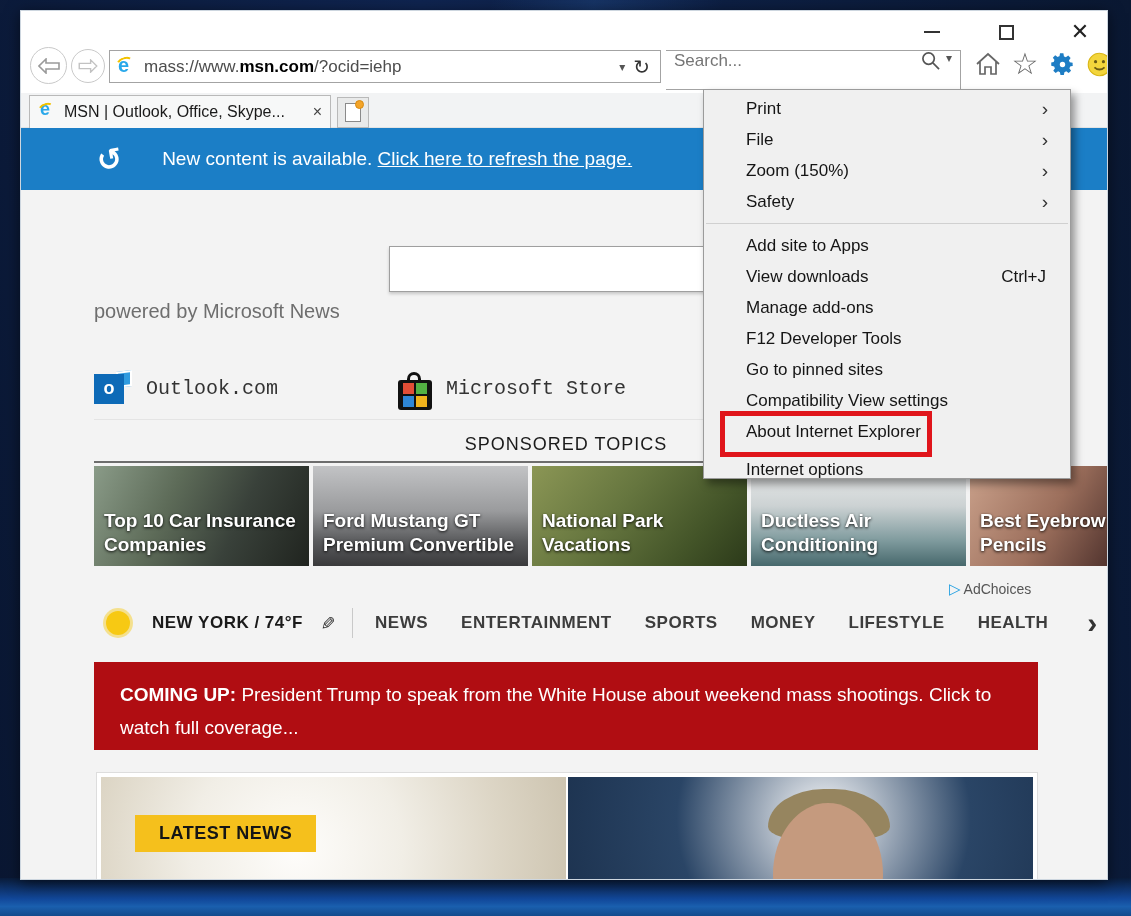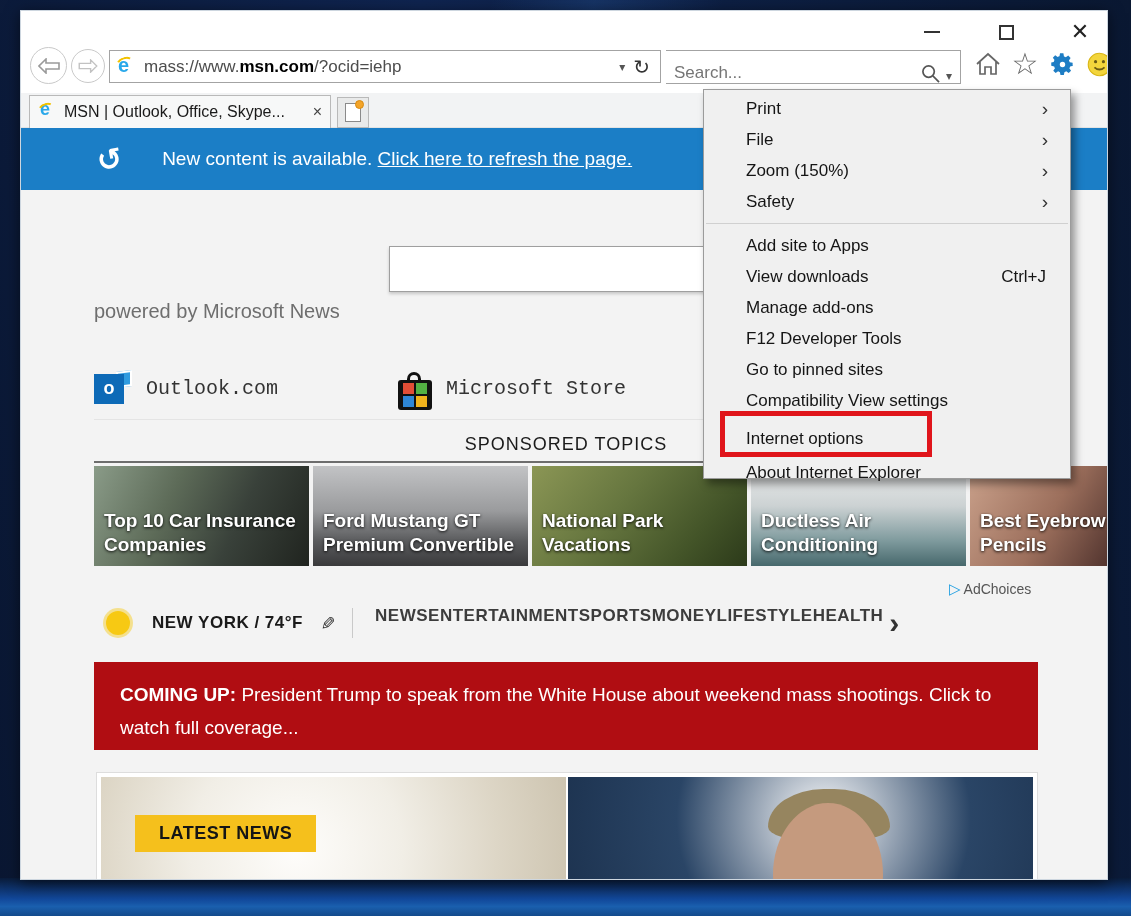--- a/index.html
+++ b/index.html
@@ -33,23 +33,23 @@
   .nav-circle { position:absolute; top:-6px; width:37px; height:37px; border:1px solid #c9c9c9;
     border-radius:50%; background:#fff; display:flex; align-items:center; justify-content:center; }
   .nav-back { left:9px; }
   .nav-fwd  { left:50px; width:34px; height:34px; top:-4px; }
   .addr { position:absolute; left:88px; top:-3px; width:552px; height:33px;
     border:1px solid #a3a3a3; background:#fff; display:flex; align-items:center; padding:0 6px; }
   .addr .url { font-size:17px; color:#4d4d4d; white-space:nowrap; overflow:hidden; margin-left:8px; flex:1; }
   .addr .url b { color:#000; font-weight:700; }
   .addr-caret { color:#555; font-size:12px; margin:0 8px; }
   .addr-refresh { color:#333; font-size:20px; margin-right:4px; }
-  .searchbox { position:absolute; left:645px; top:-3px; width:295px; height:34px;
+  .searchbox { position:absolute; left:645px; top:-3px; width:295px; height:40px;
     border:1px solid #a3a3a3; border-left:none; background:#fff;
-    display:flex; align-items:flex-end; padding:0 8px; }
+    display:flex; align-items:flex-start; padding:0 8px; }
   .searchbox input { border:none; outline:none; flex:1; font-size:17px; color:#333;
     font-family:inherit; background:transparent; }
   .search-caret { color:#555; font-size:12px; margin-left:6px; }
   .cmd-icons { position:absolute; left:952px; top:-4px; display:flex; gap:7px; align-items:center; }
   .cmd { width:30px; height:30px; display:flex; align-items:center; justify-content:center; }
   .star-glyph { font-size:30px; color:#666; line-height:1; }
 
   
   .tabbar { position:relative; height:35px; background:#f2f3f4; border-bottom:1px solid #e3e3e3; }
   .tab { position:absolute; left:8px; top:2px; width:302px; height:33px; background:#f7f8f8;
@@ -122,21 +122,21 @@
   .adchoices { position:absolute; left:928px; top:390px; display:flex; align-items:center;
     font-size:14px; color:#555; }
   .adchoices .tri { color:#1a9ce0; font-size:15px; margin-right:3px; }
 
   .weather-nav { position:absolute; left:85px; top:416px; display:flex; align-items:center; }
   .sun { width:24px; height:24px; border-radius:50%; background:#f7c913;
     box-shadow:0 0 0 3px rgba(247,201,19,.45); margin-right:22px; }
   .weather-label { font-size:17px; font-weight:700; color:#1a1a1a; letter-spacing:.5px; }
   .pencil { font-size:18px; color:#333; margin:0 18px 0 16px; transform:rotate(90deg); }
   .wn-divider { width:1px; height:30px; background:#c9c9c9; margin-right:22px; }
-  .topnav { display:flex; }
+  .topnav { display:flex; align-items:center; gap:33px; }
   .topnav .nav-item { font-size:17px; font-weight:700; color:#3c3c3c; letter-spacing:.5px; white-space:nowrap; }
   .nav-faded { color:#c9c9c9; }
   .topnav-chev { font-size:30px; color:#333; margin-left:6px; font-weight:700; }
 
   .breaking { position:absolute; left:73px; top:472px; width:944px; height:88px; background:#b00d12;
     color:#fff; font-size:19px; line-height:1.75; padding:16px 26px; }
   .breaking b { font-weight:700; }
 
   .latest { position:absolute; left:75px; top:582px; width:942px; height:130px; background:#fff;
     border:1px solid #ddd; padding:4px; display:flex; gap:2px; }
@@ -391,22 +391,22 @@
     </div>
     <div class="menu-item">
       <span>F12 Developer Tools</span>
     </div>
     <div class="menu-item">
       <span>Go to pinned sites</span>
     </div>
     <div class="menu-item">
       <span>Compatibility View settings</span>
     </div>
+    <div class="menu-item">
+      <span>About Internet Explorer</span>
+    </div>
     <div class="menu-item mi-internet">
       <span>Internet options</span>
     </div>
-    <div class="menu-item">
-      <span>About Internet Explorer</span>
-    </div>
     <div class="red-box"></div>
   </div>
 
 </div>
 
 </body></html>

